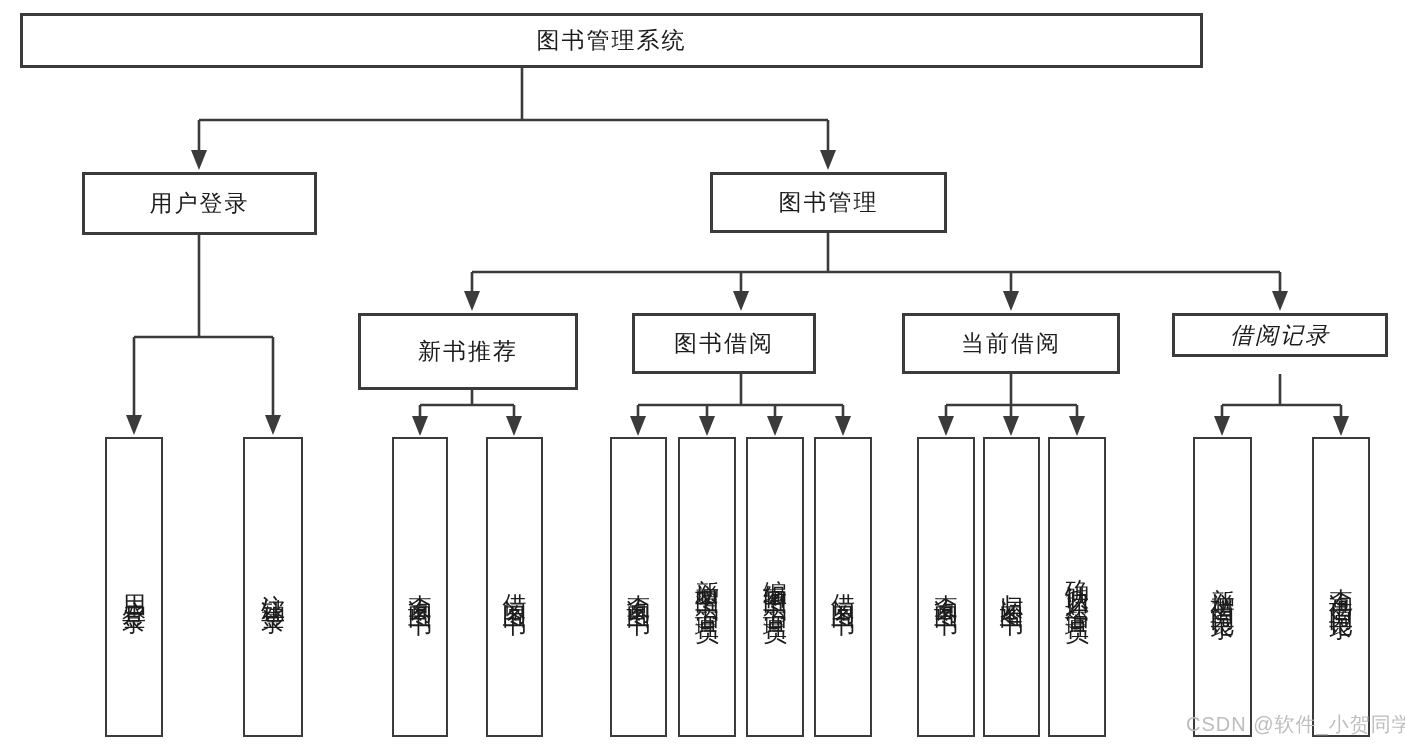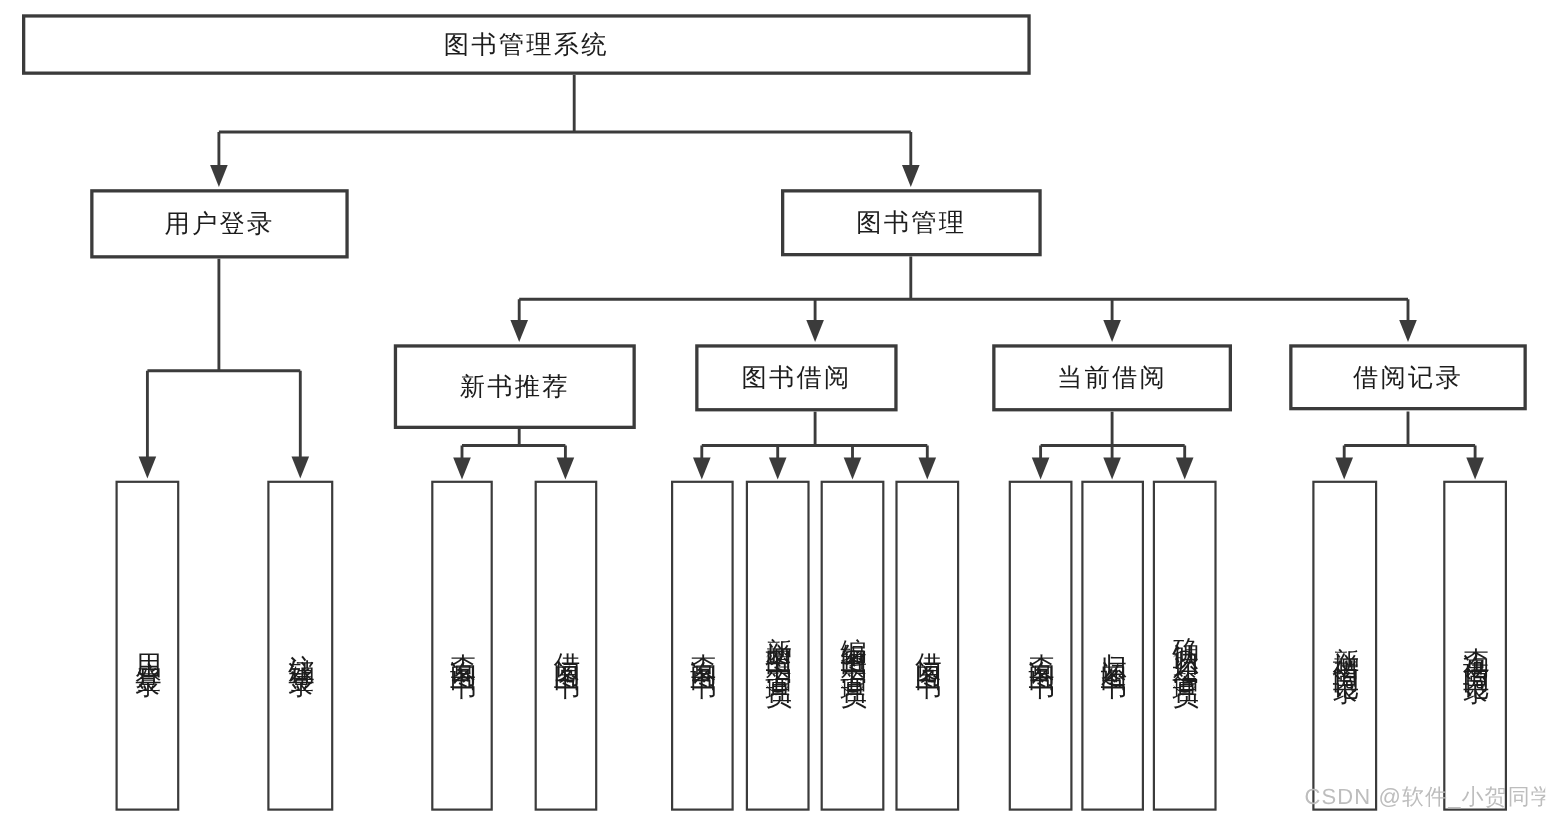--- a/index.html
+++ b/index.html
@@ -53,29 +53,29 @@
   }
   .v-label{
     writing-mode:vertical-rl;
     text-orientation:mixed;
     font-size:24px;
     letter-spacing:6px;
     color:var(--text);
     line-height:1;
   }
   
-  #b-root{left:20px;top:13px;width:917px;height:55px;}
+  #b-root{left:20px;top:13px;width:1183px;height:55px;}
   
   #b-l2-0{left:82px;top:172px;width:235px;height:63px;}
   #b-l2-1{left:710px;top:172px;width:237px;height:61px;text-align:right;}
   
   #b-l3-0{left:358px;top:313px;width:220px;height:77px;}
   #b-l3-1{left:632px;top:313px;width:184px;height:61px;}
   #b-l3-2{left:902px;top:313px;width:218px;height:61px;}
-  #b-l3-3{left:1172px;top:313px;width:216px;height:60px;}
+  #b-l3-3{left:1172px;top:313px;width:216px;height:44px;font-style:italic;}
   
   #b-left-0{left:105px;width:58px;}
   #b-left-1{left:243px;width:60px;}
   #b-nb-0{left:392px;width:56px;}
   #b-nb-1{left:486px;width:57px;}
   #b-bb-0{left:610px;width:57px;}
   #b-bb-1{left:678px;width:58px;}
   #b-bb-2{left:746px;width:58px;}
   #b-bb-3{left:814px;width:58px;}
   #b-cb-0{left:917px;width:58px;}

